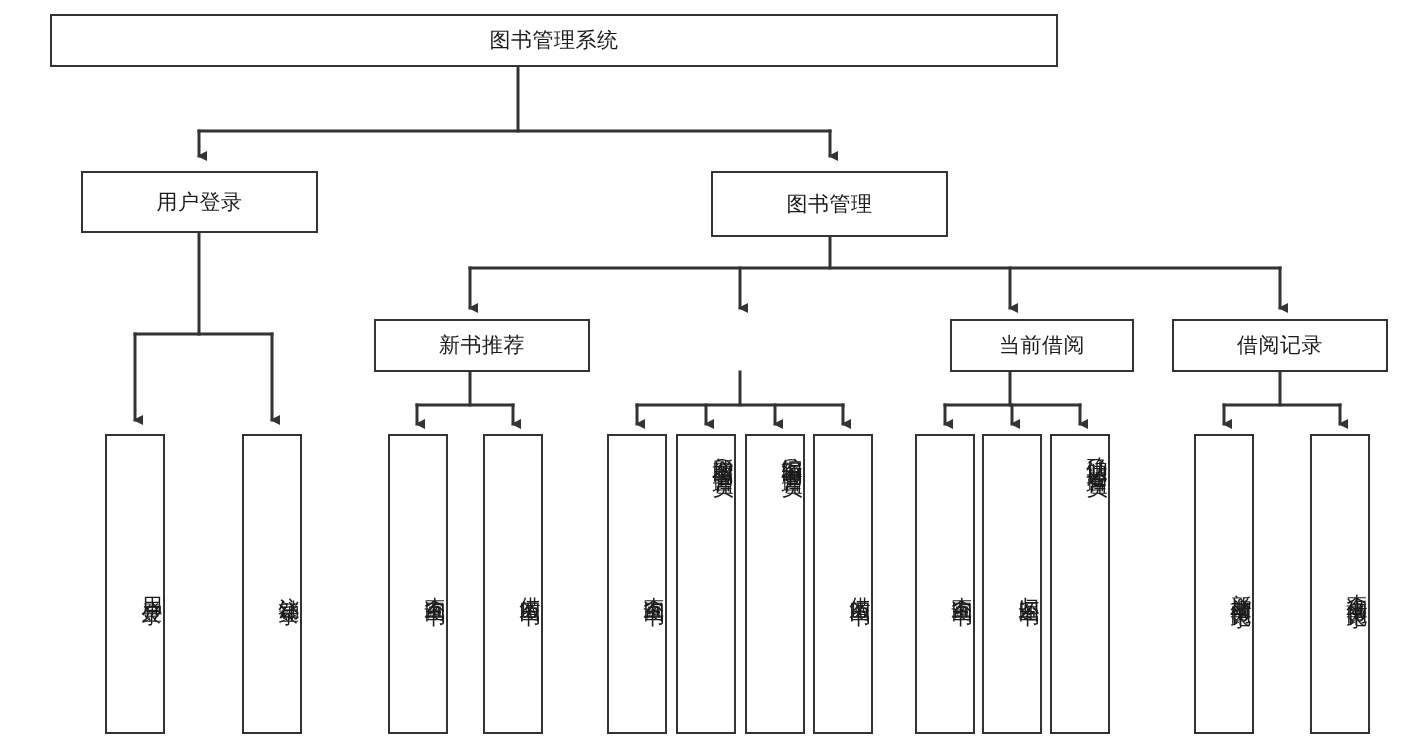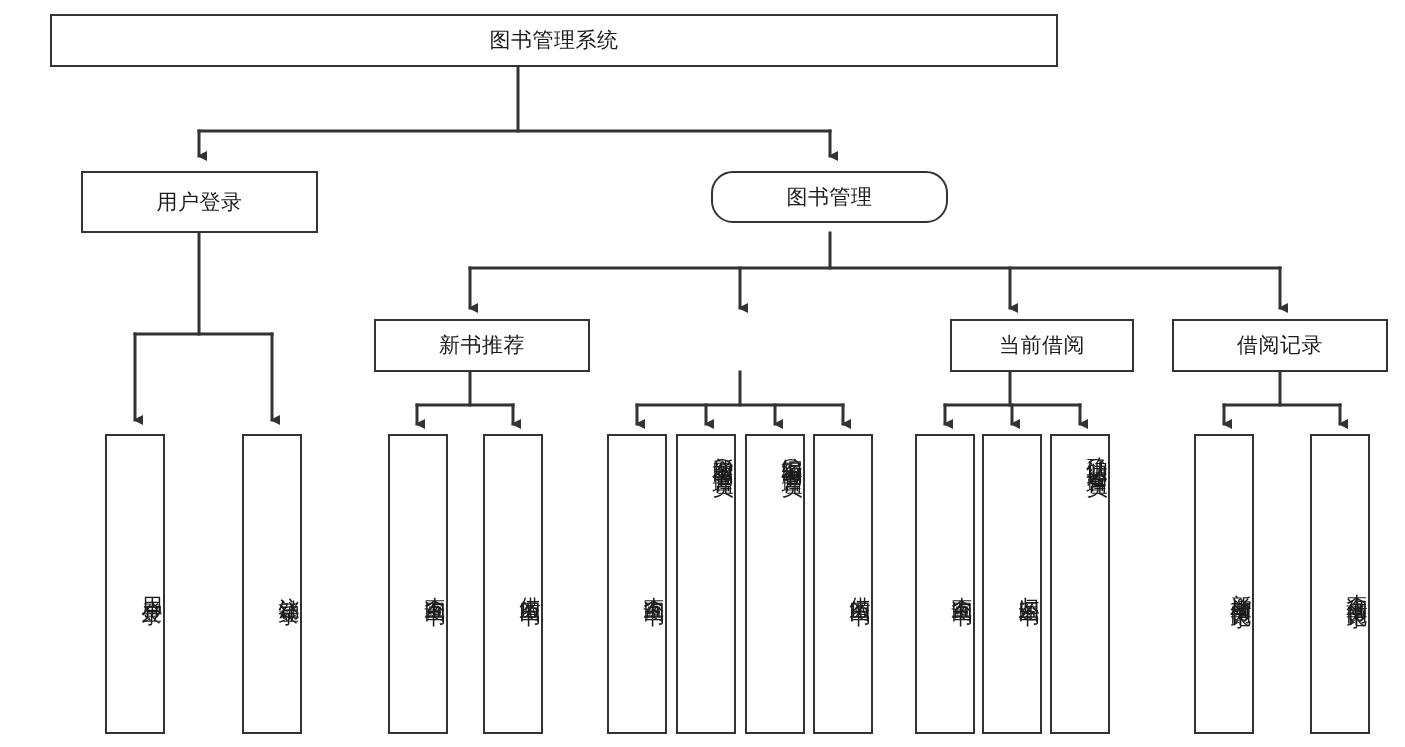--- a/index.html
+++ b/index.html
@@ -133,21 +133,21 @@
   </svg>
 
   <div class="node horizontal" style="left:2px; top:14px; width:1008px; height:53px;margin-left:48px;">
     <span class="node-label">图书管理系统</span>
   </div>
 
   <div class="node horizontal" style="left:81px; top:171px; width:237px; height:62px;">
     <span class="node-label">用户登录</span>
   </div>
 
-  <div class="node horizontal" style="left:711px; top:171px; width:237px; height:52px;border-radius:22px;">
+  <div class="node horizontal" style="left:711px; top:171px; width:237px; height:66px;">
     <span class="node-label">图书管理</span>
   </div>
 
   <div class="node horizontal" style="left:362px; top:319px; width:216px; height:53px;margin-left:12px;">
     <span class="node-label">新书推荐</span>
   </div>
 
 
   <div class="node horizontal" style="left:950px; top:319px; width:184px; height:53px;">
     <span class="node-label">当前借阅</span>

